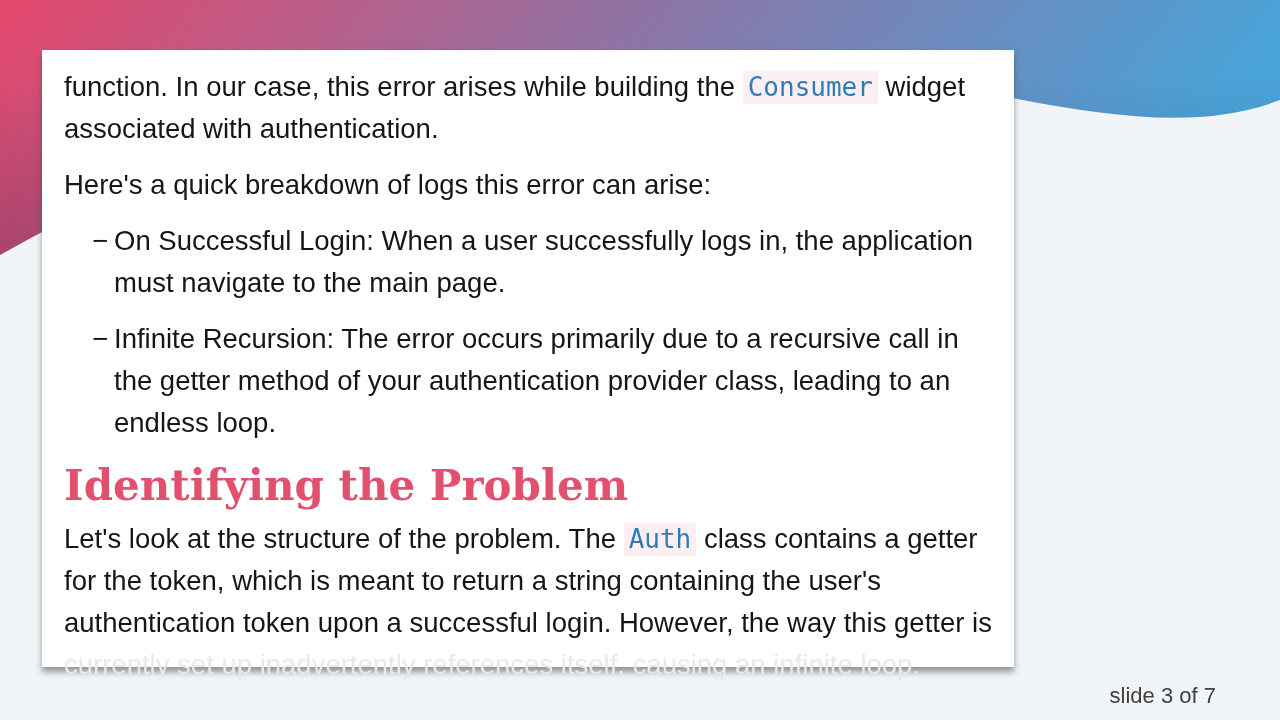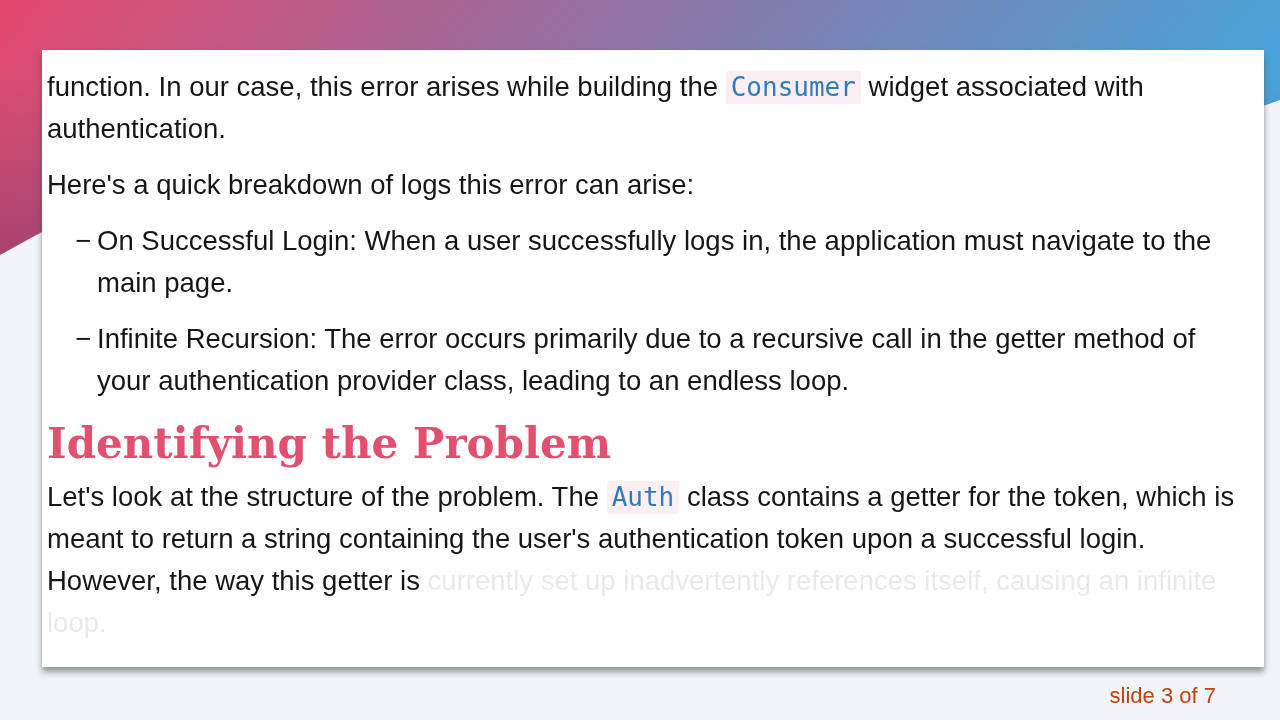--- a/index.html
+++ b/index.html
@@ -6,25 +6,25 @@
   body {
     width: 1280px; height: 720px;
     position: relative; overflow: hidden;
     background: #F1F5F8;
     font-family: "Liberation Sans", sans-serif;
   }
   .bg-svg { position: absolute; left: 0; top: 0; width: 1280px; height: 720px; }
 
   .card {
     position: absolute; left: 42px; top: 50px;
-    width: 1222px; height: 617px;
+    width: 972px; height: 617px;
     background: #ffffff;
     box-shadow: 0 5px 6px rgba(70,70,70,0.55);
     box-sizing: border-box;
-    padding: 16px 22px 0 5px;
+    padding: 16px 22px 0 22px;
   }
 
   .body-text {
     font-size: 27.5px; line-height: 42px;
     color: #161616; margin: 0 0 14px 0;
   }
   .bullet-list { margin: 14px 0 0 0; padding: 0; }
   .bullet-item {
     display: flex; align-items: flex-start;
     margin: 0 0 14px 0; padding-left: 28px;
@@ -50,21 +50,21 @@
     color: #E1506F;
     margin: 14px 0 4px 0;
   }
 
   .faded-text { color: #E8EAEA; }
 
   .slide-indicator {
     position: absolute;
     right: 64px; top: 683px;
     font-size: 22px; line-height: 26px;
-    color: #c2410c;
+    color: #404040;
   }
 </style>
 </head>
 <body>
 
 <svg class="bg-svg" viewBox="0 0 1280 720" xmlns="http://www.w3.org/2000/svg" aria-hidden="true">
   <defs>
     <linearGradient id="band" x1="0%" y1="0%" x2="100%" y2="16%">
       <stop offset="0%" stop-color="#E5476C"></stop>
       <stop offset="50%" stop-color="#8E74A5"></stop>

